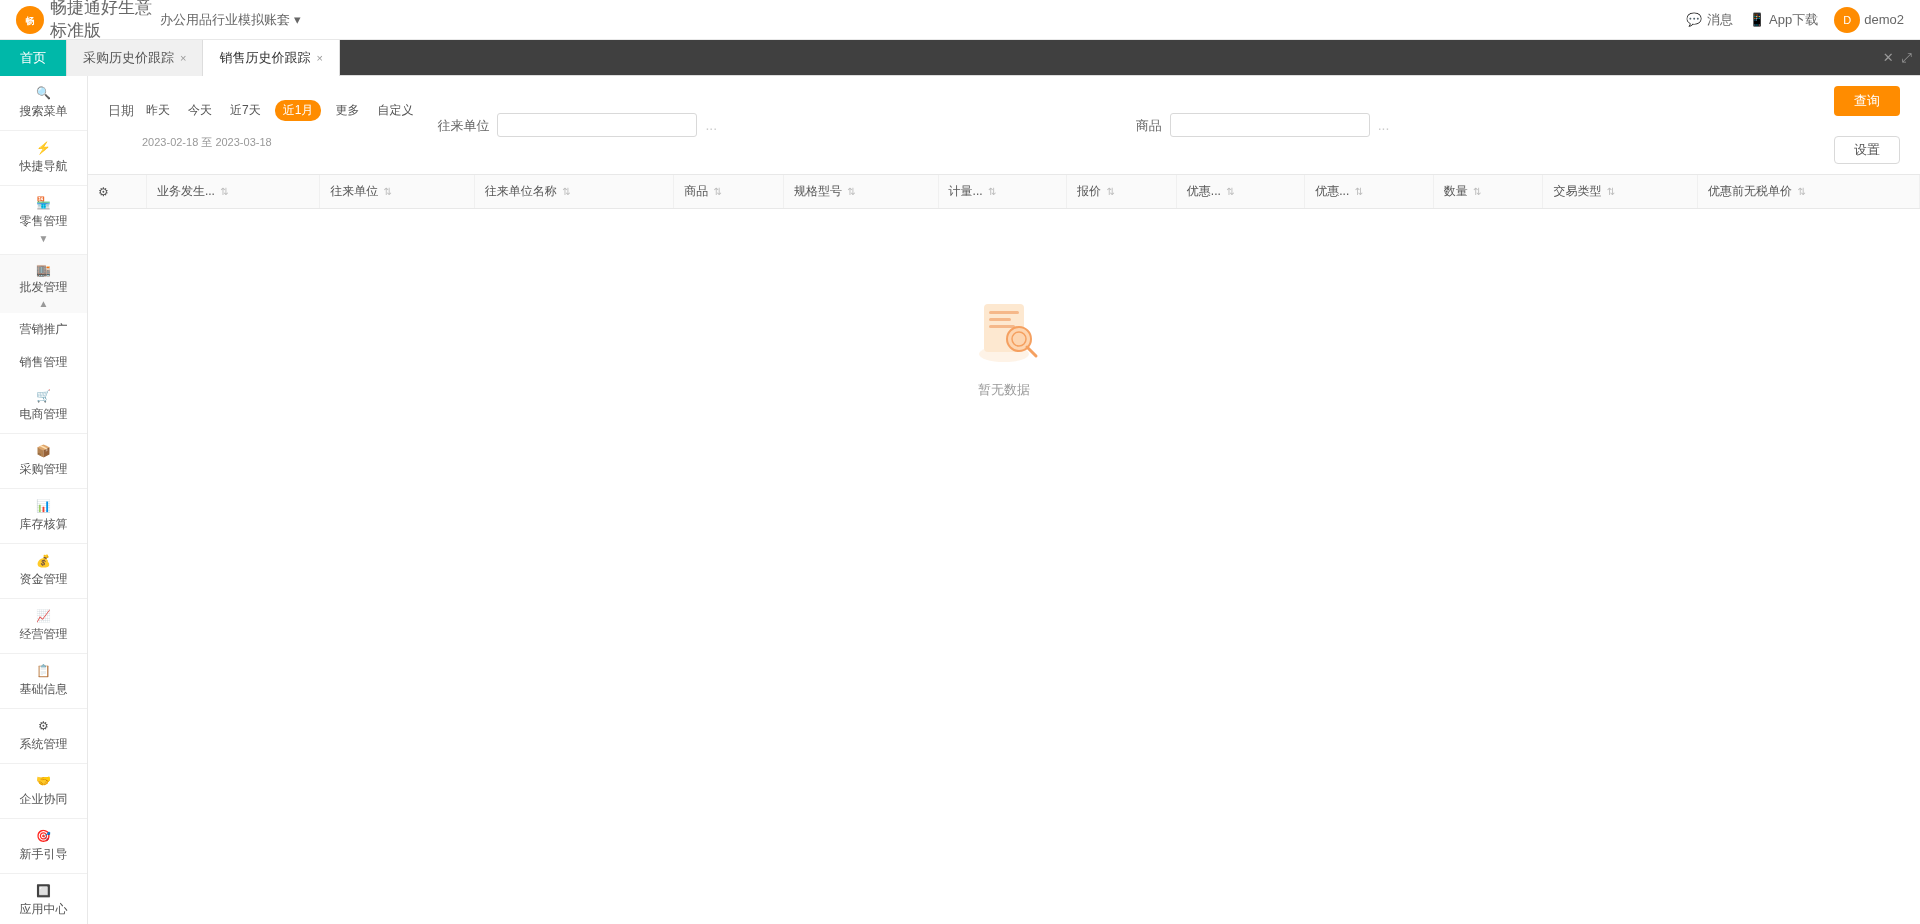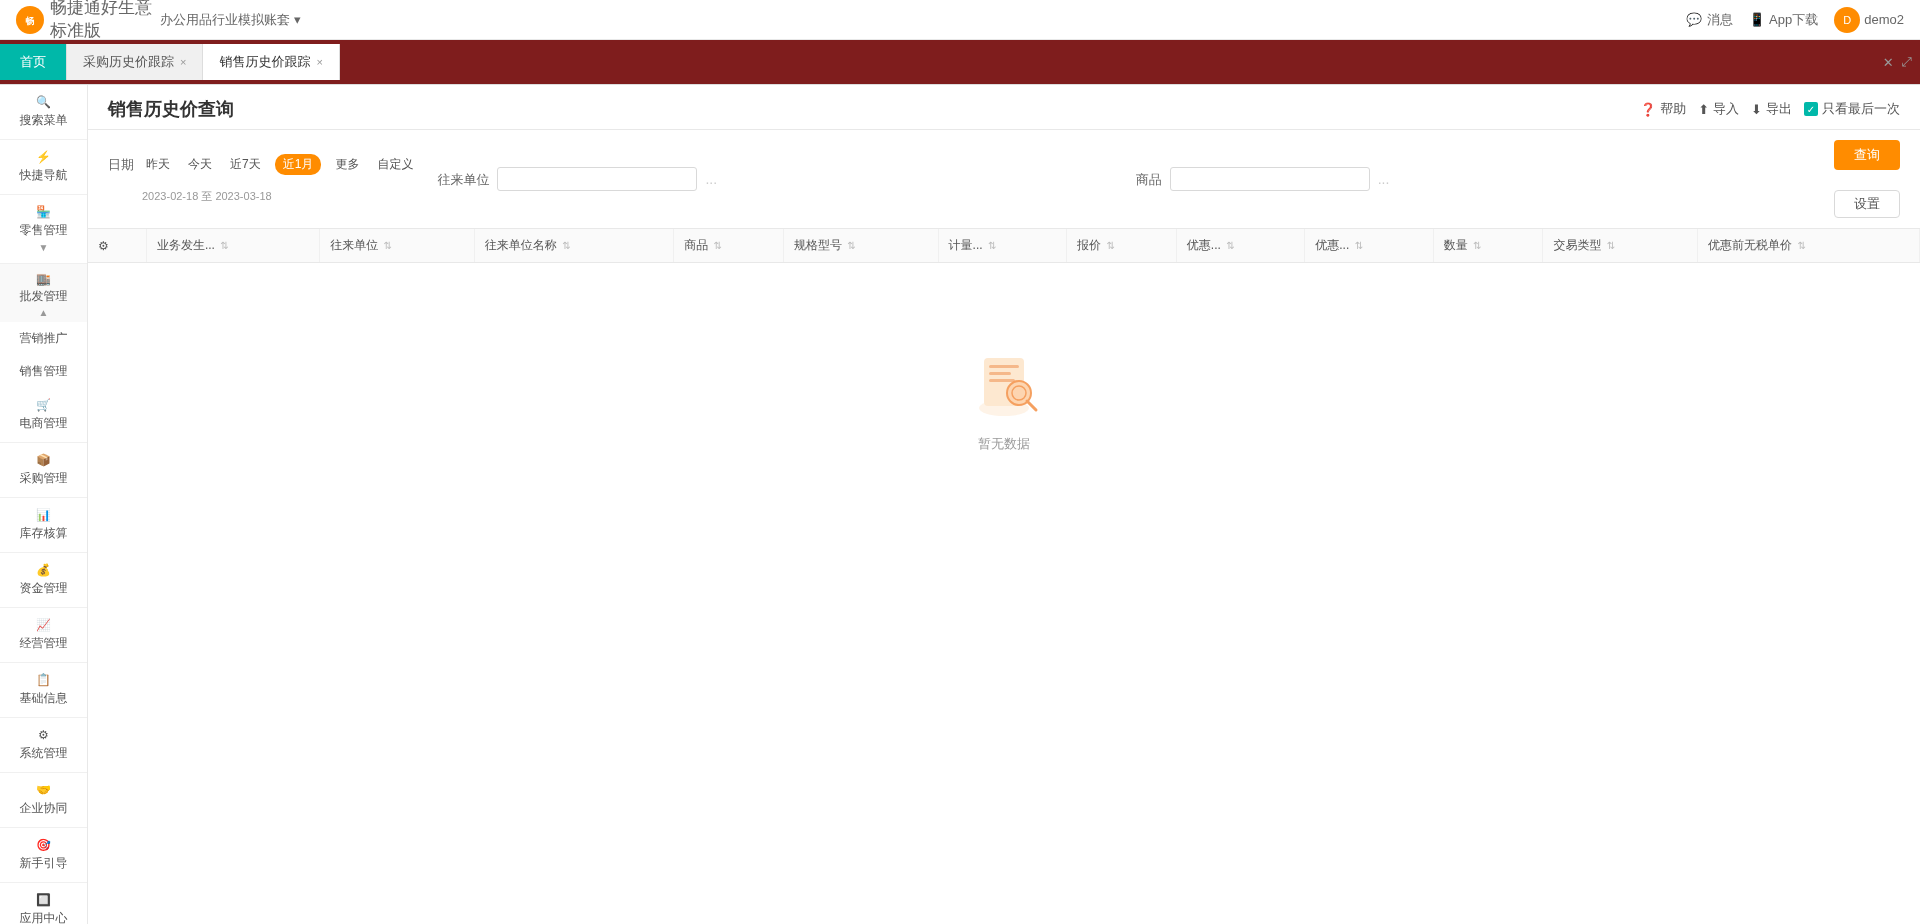--- a/index.html
+++ b/index.html
@@ -71,22 +71,22 @@
       background: #ff8c00;
       display: flex;
       align-items: center;
       justify-content: center;
       color: white;
       font-size: 11px;
     }
 
     
     .tab-bar {
-      height: 45px;
-      background: #7f1d1d;
+      height: 36px;
+      background: #404040;
       display: flex;
       align-items: center;
       padding: 0 0;
       flex-shrink: 0;
       border-bottom: 1px solid #ddd;
     }
     .tab {
       height: 36px;
       display: flex;
       align-items: center;
@@ -491,41 +491,20 @@
     </div>
     <div class="sidebar-item">
       <span>🔲</span>
       <span>应用中心</span>
     </div>
 
   </div>
 
   <div class="content-area">
 
-    <div class="page-header">
-      <h2 class="page-title">销售历史价查询</h2>
-      <div class="page-actions">
-        <div class="page-action-item">
-          <span>❓</span>
-          <span>帮助</span>
-        </div>
-        <div class="page-action-item">
-          <span>⬆</span>
-          <span>导入</span>
-        </div>
-        <div class="page-action-item">
-          <span>⬇</span>
-          <span>导出</span>
-        </div>
-        <div class="checkbox-only-last">
-          <div class="checkbox-teal">✓</div>
-          <span>只看最后一次</span>
-        </div>
-      </div>
-    </div>
 
     <div class="filter-bar">
       <div class="filter-group">
         <span class="filter-label">日期</span>
         <div>
           <div class="date-options">
             <span class="date-option">昨天</span>
             <span class="date-option">今天</span>
             <span class="date-option">近7天</span>
             <span class="date-option active">近1月</span>

